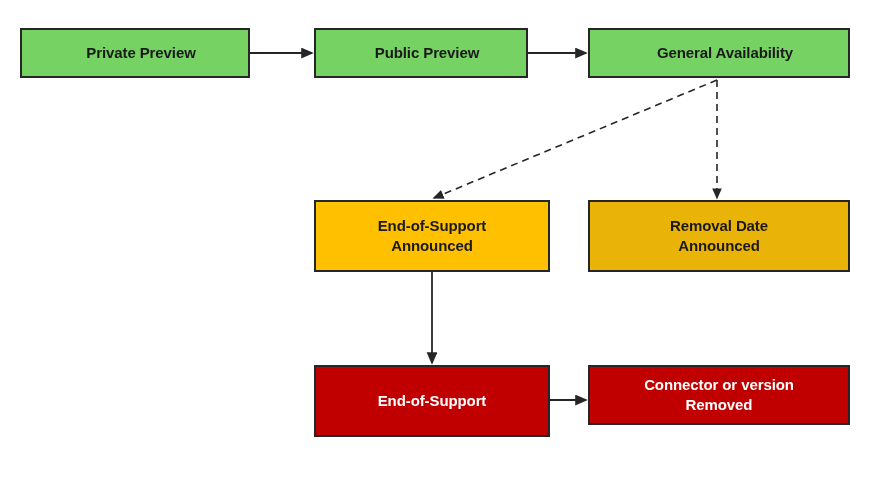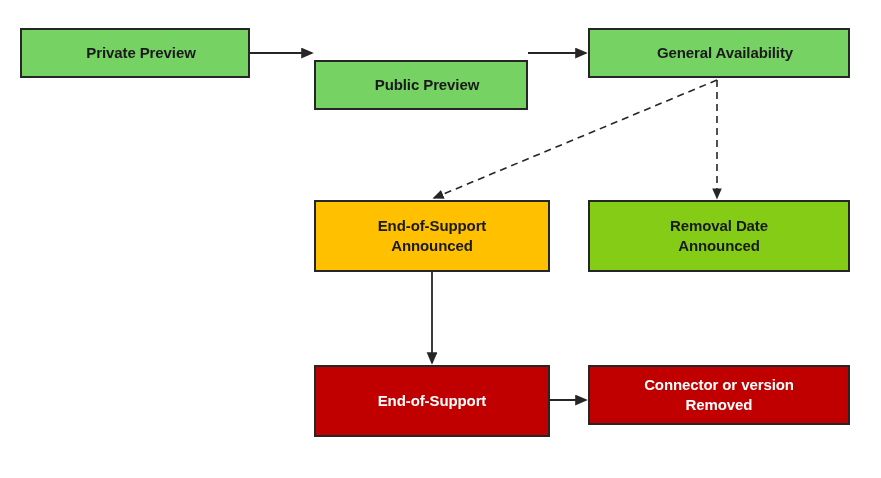--- a/index.html
+++ b/index.html
@@ -80,31 +80,31 @@
         <line x1="717" y1="80" x2="717" y2="198" stroke="#262626" stroke-width="1.6" stroke-dasharray="7 5" marker-end="url(#arrowhead)"></line>
         <line x1="432" y1="272" x2="432" y2="363" stroke="#262626" stroke-width="1.8" marker-end="url(#arrowhead)"></line>
         <line x1="550" y1="400" x2="586" y2="400" stroke="#262626" stroke-width="1.8" marker-end="url(#arrowhead)"></line>
       </g>
   </svg>
 
   <div id="node-layer">
       <div class="node green" style="left: 20px; top: 28px; width: 230px; height: 50px; background: rgb(118, 211, 99); border-color: rgb(38, 38, 38); color: rgb(26, 26, 26);">
         <span class="label">Private Preview</span>
       </div>
-      <div class="node green" style="left: 314px; top: 28px; width: 214px; height: 50px; background: rgb(118, 211, 99); border-color: rgb(38, 38, 38); color: rgb(26, 26, 26); margin-top: 32px;">
+      <div class="node green" style="left: 314px; top: 28px; width: 214px; height: 50px; background: rgb(118, 211, 99); border-color: rgb(38, 38, 38); color: rgb(26, 26, 26);">
         <span class="label">Public Preview</span>
       </div>
       <div class="node green" style="left: 588px; top: 28px; width: 262px; height: 50px; background: rgb(118, 211, 99); border-color: rgb(38, 38, 38); color: rgb(26, 26, 26);">
         <span class="label">General Availability</span>
       </div>
       <div class="node orange" style="left: 314px; top: 200px; width: 236px; height: 72px; background: rgb(255, 192, 0); border-color: rgb(38, 38, 38); color: rgb(26, 26, 26);">
         <span class="label">End-of-Support
 Announced</span>
       </div>
-      <div class="node orange" style="left: 588px; top: 200px; width: 262px; height: 72px; background: #84cc16; border-color: rgb(38, 38, 38); color: rgb(26, 26, 26);">
+      <div class="node orange" style="left: 588px; top: 200px; width: 262px; height: 72px; background: #eab308; border-color: rgb(38, 38, 38); color: rgb(26, 26, 26);">
         <span class="label">Removal Date
 Announced</span>
       </div>
       <div class="node red" style="left: 314px; top: 365px; width: 236px; height: 72px; background: rgb(192, 0, 0); border-color: rgb(38, 38, 38); color: rgb(255, 255, 255);">
         <span class="label">End-of-Support</span>
       </div>
       <div class="node red" style="left: 588px; top: 365px; width: 262px; height: 60px; background: rgb(192, 0, 0); border-color: rgb(38, 38, 38); color: rgb(255, 255, 255);">
         <span class="label">Connector or version
 Removed</span>
       </div>

